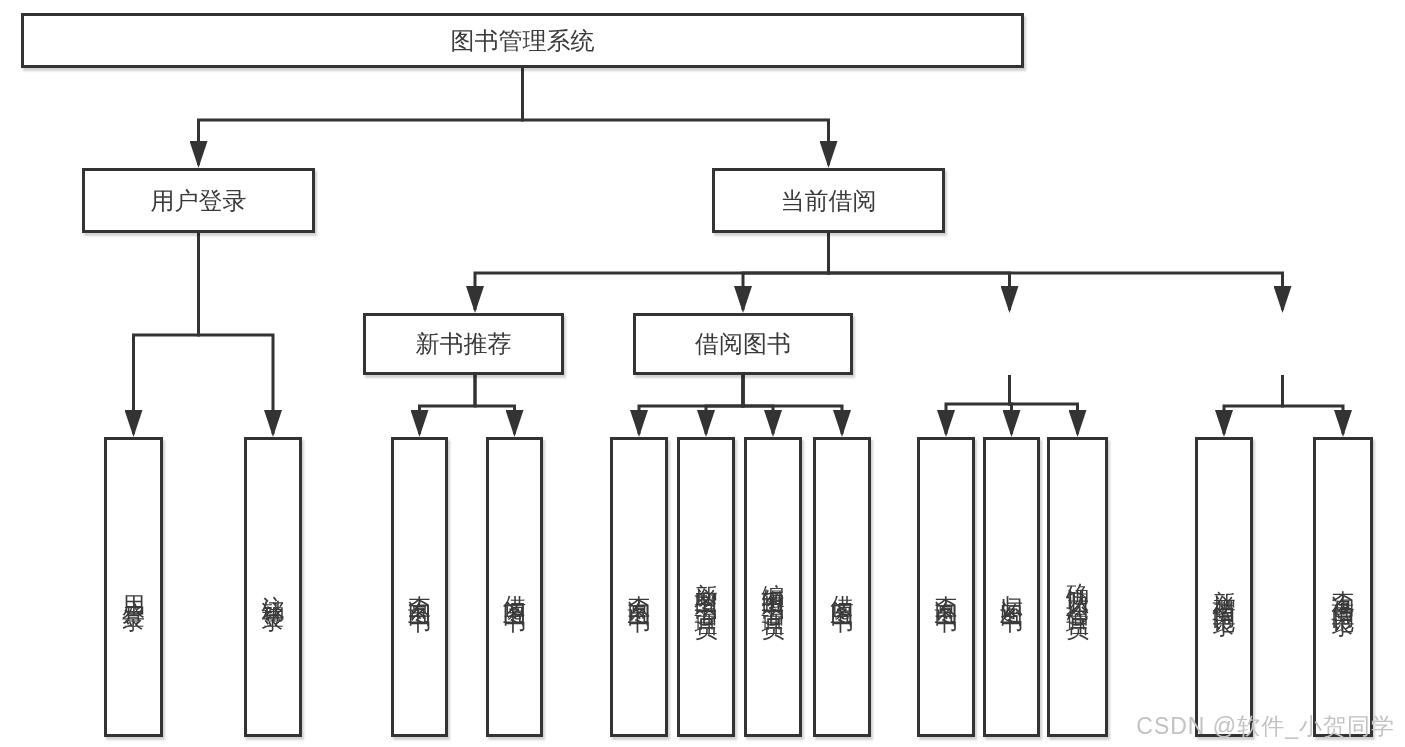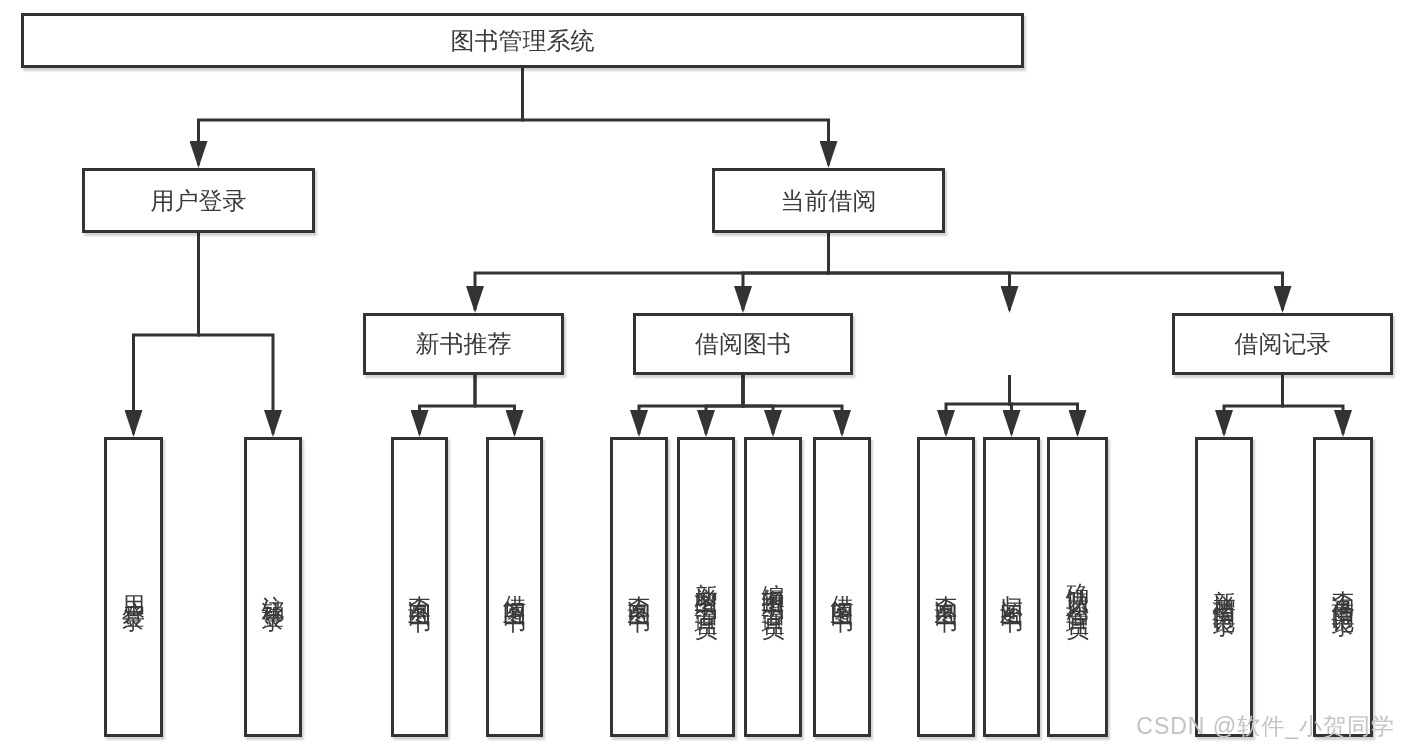--- a/index.html
+++ b/index.html
@@ -82,21 +82,20 @@
     </g>
   </svg>
 
   <div class="node" style="left:21px;top:13px;width:1003px;height:55px">图书管理系统</div>
 
   <div class="node" style="left:82px;top:168px;width:233px;height:65px">用户登录</div>
   <div class="node" style="left:712px;top:168px;width:233px;height:65px">当前借阅</div>
 
   <div class="node" style="left:363px;top:313px;width:201px;height:62px">新书推荐</div>
   <div class="node" style="left:633px;top:313px;width:220px;height:62px">借阅图书</div>
-  <div class="node" style="left:1172px;top:313px;width:221px;height:62px">借阅记录</div>
 
   <div class="node v" style="left:104px;top:437px;width:59px;height:300px">用户登录</div>
   <div class="node v" style="left:244px;top:437px;width:58px;height:300px">注销登录</div>
 
   <div class="node v" style="left:391px;top:437px;width:57px;height:300px">查询图书</div>
   <div class="node v" style="left:486px;top:437px;width:57px;height:300px">借阅图书</div>
 
   <div class="node v" style="left:610px;top:437px;width:58px;height:300px">查询图书</div>
   <div class="node v" style="left:677px;top:437px;width:58px;height:300px">新增图书（管理员）</div>
   <div class="node v" style="left:744px;top:437px;width:58px;height:300px">编辑图书（管理员）</div>

